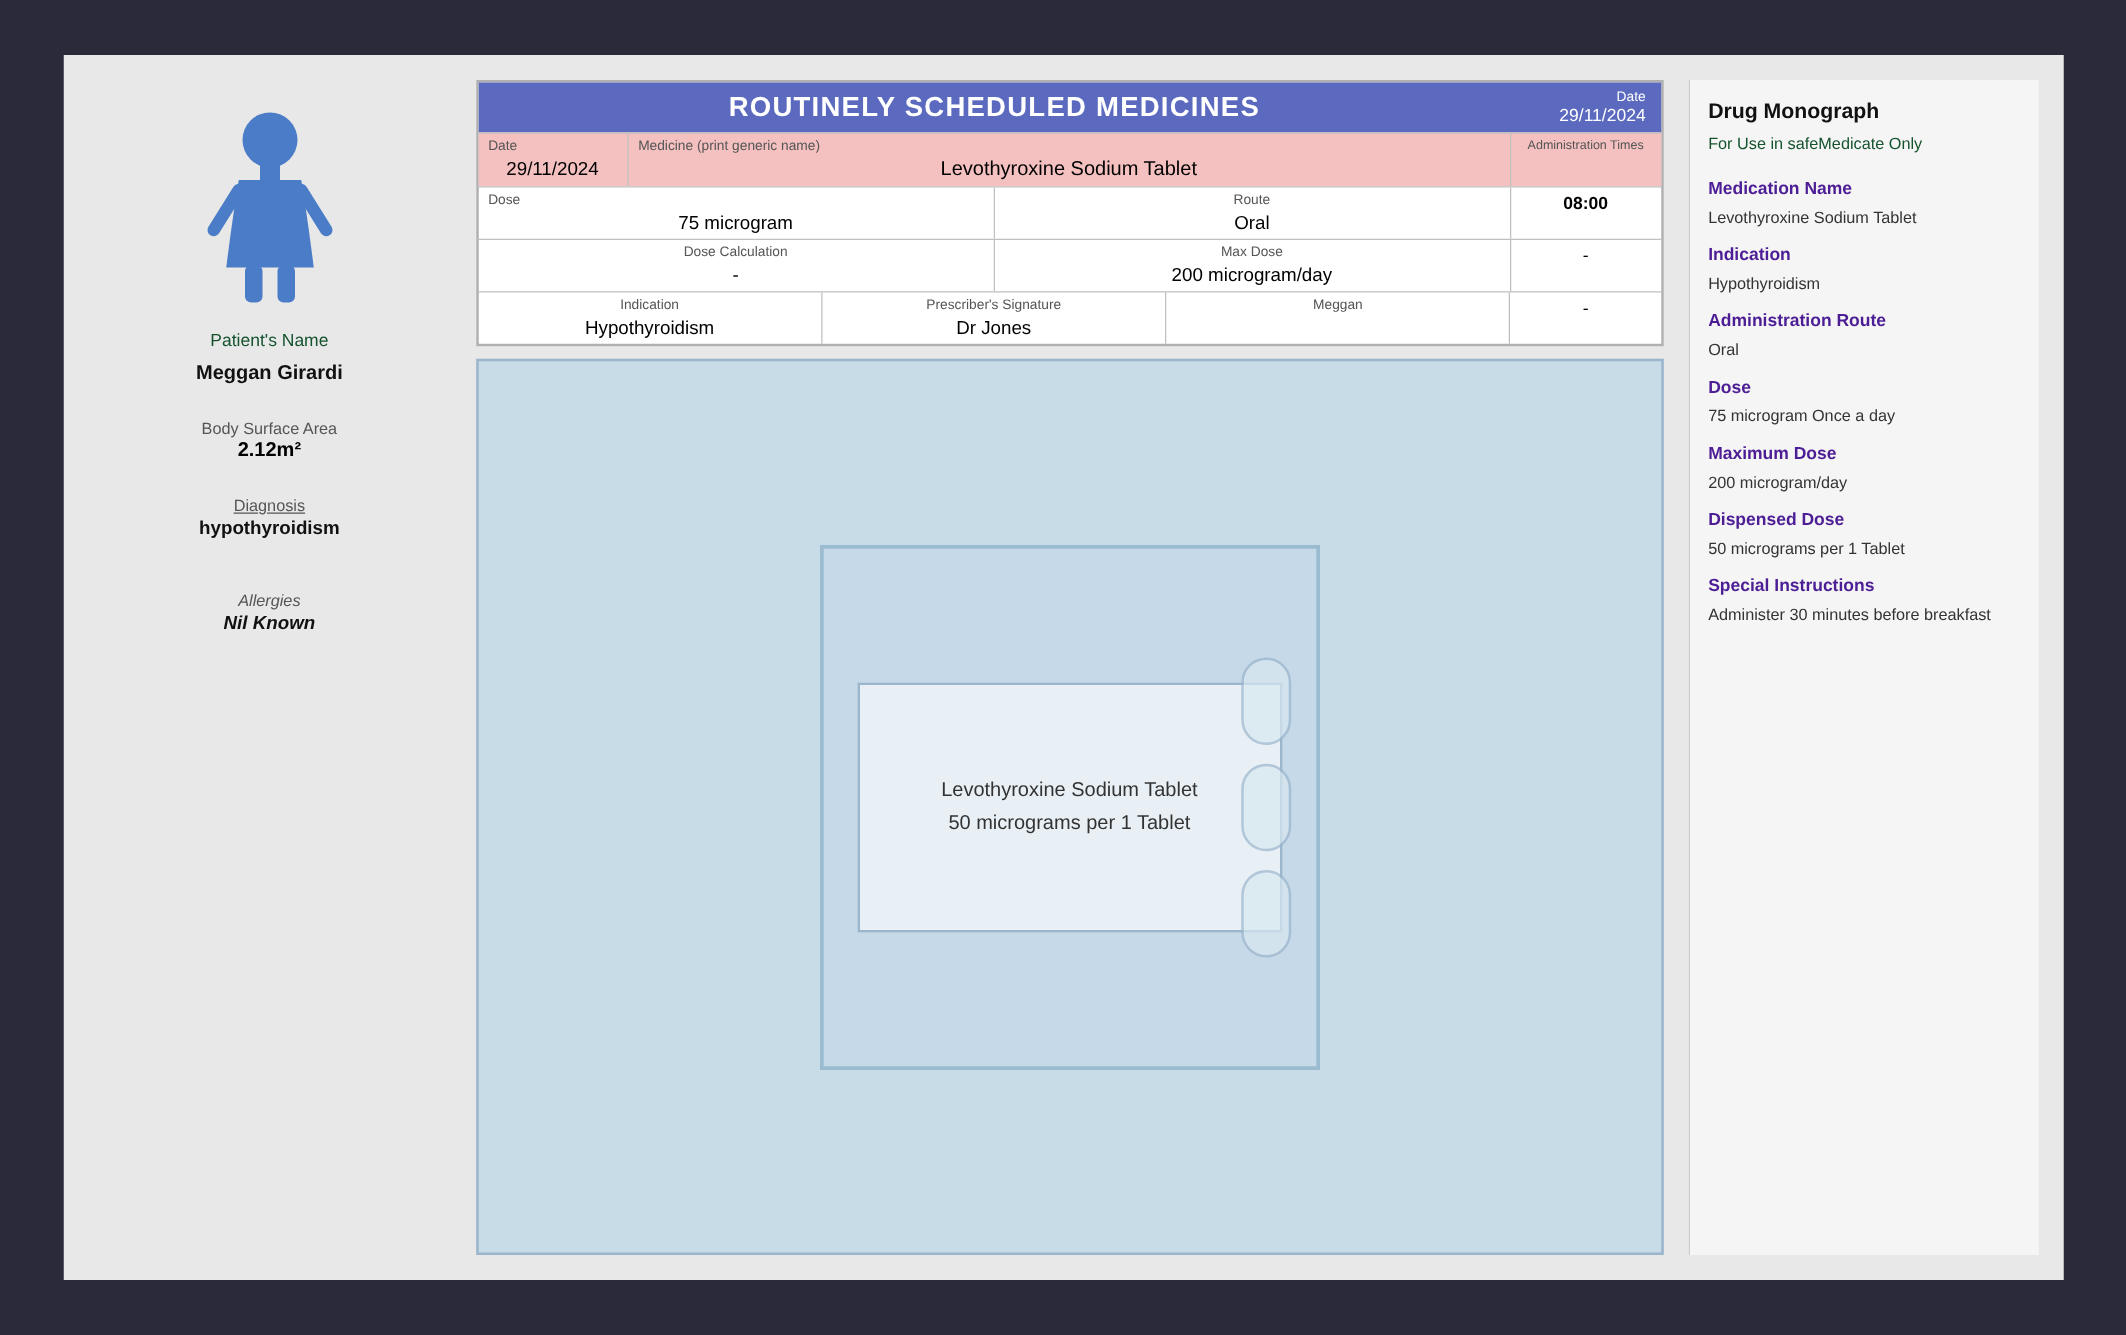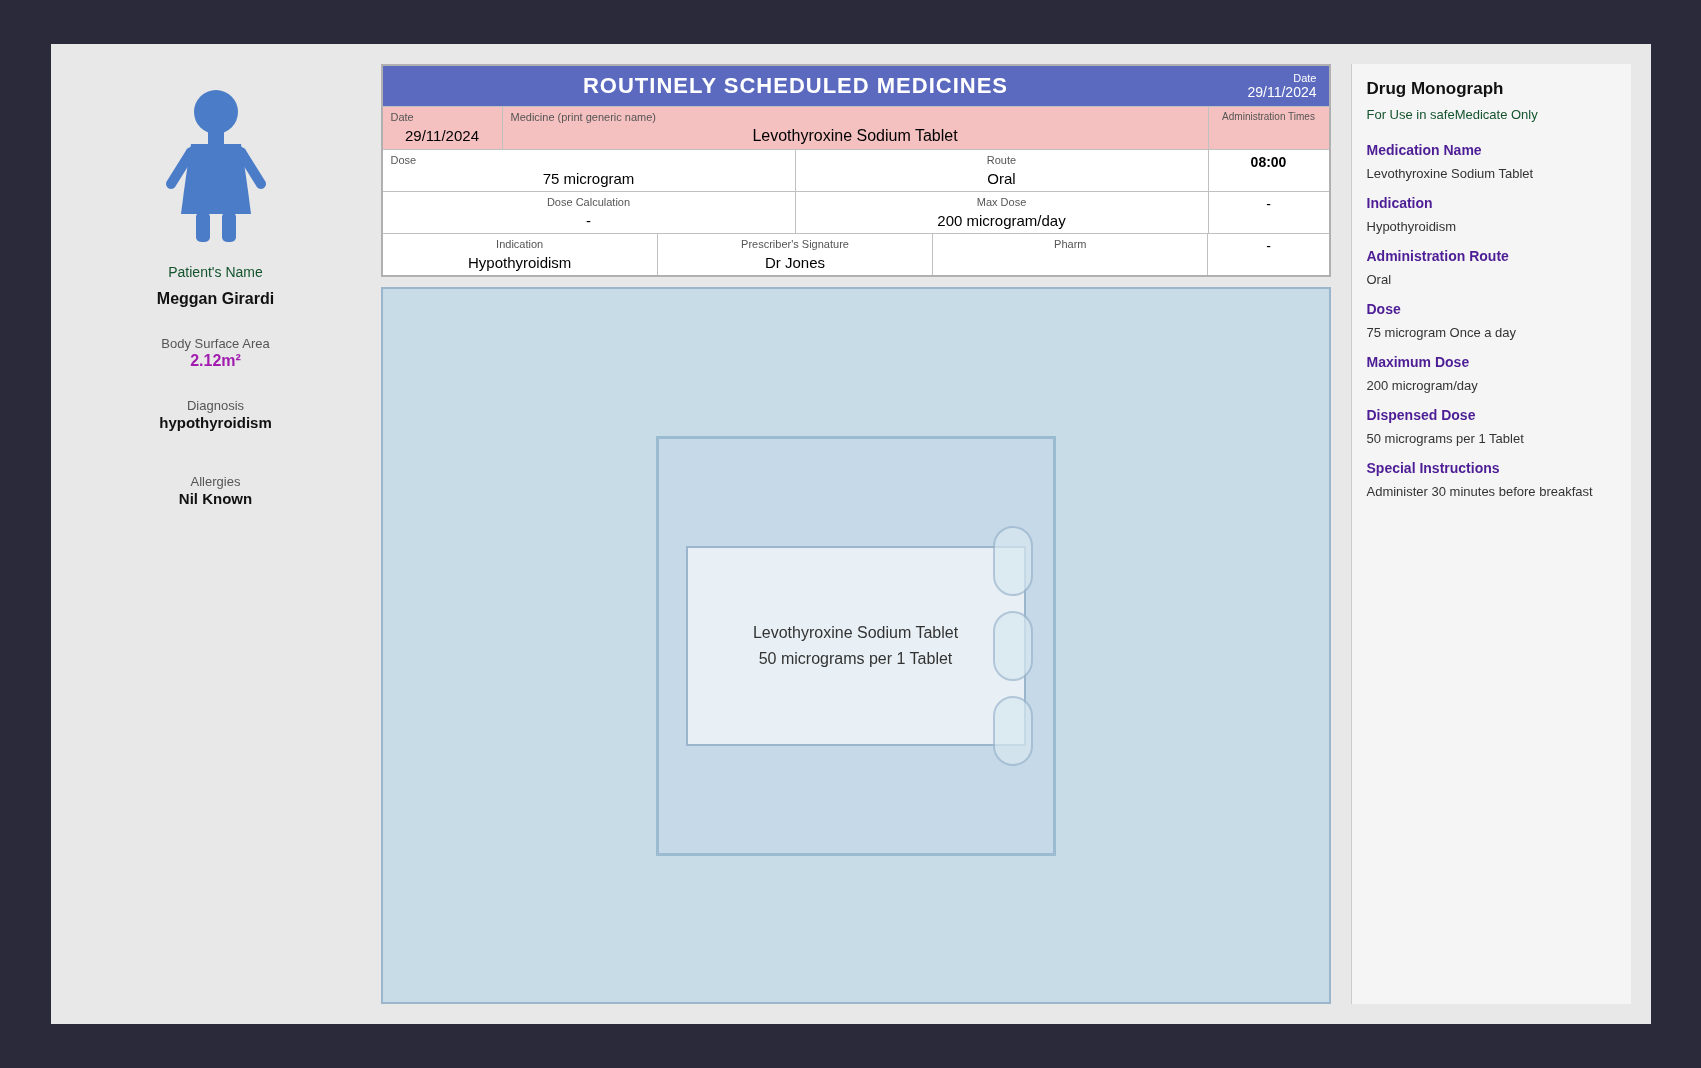--- a/index.html
+++ b/index.html
@@ -70,38 +70,40 @@
       margin-top: 16px;
       text-align: center;
     }
     .bsa-label {
       font-size: 13px;
       color: #555;
     }
     .bsa-value {
       font-size: 16px;
       font-weight: bold;
-      color: #a21caf;
+      color: #000000;
     }
     .diagnosis-section {
       margin-top: 16px;
       text-align: center;
     }
     .diagnosis-label {
       font-size: 13px;
       color: #555;
+      text-decoration: underline;
     }
     .diagnosis-value {
       font-size: 15px;
       font-weight: bold;
       color: #111;
     }
     .allergies-section {
       margin-top: 30px;
       text-align: center;
+      font-style: italic;
     }
     .allergies-label {
       font-size: 13px;
       color: #555;
     }
     .allergies-value {
       font-size: 15px;
       font-weight: bold;
       color: #111;
     }
@@ -449,21 +451,21 @@
       <div class="rx-ind-row">
         <div class="rx-ind-cell">
           <span class="rx-cell-label">Indication</span>
           <span class="rx-cell-value">Hypothyroidism</span>
         </div>
         <div class="rx-prescriber-cell">
           <span class="rx-cell-label">Prescriber's Signature</span>
           <span class="rx-cell-value">Dr Jones</span>
         </div>
         <div class="rx-pharm-cell">
-          <span class="rx-cell-label">Pharm</span>
+          <span class="rx-cell-label">Meggan</span>
         </div>
         <div class="rx-sig-dash-cell">
           <span>-</span>
         </div>
       </div>
 
     </div>
 
     <div class="tablet-area">
 

